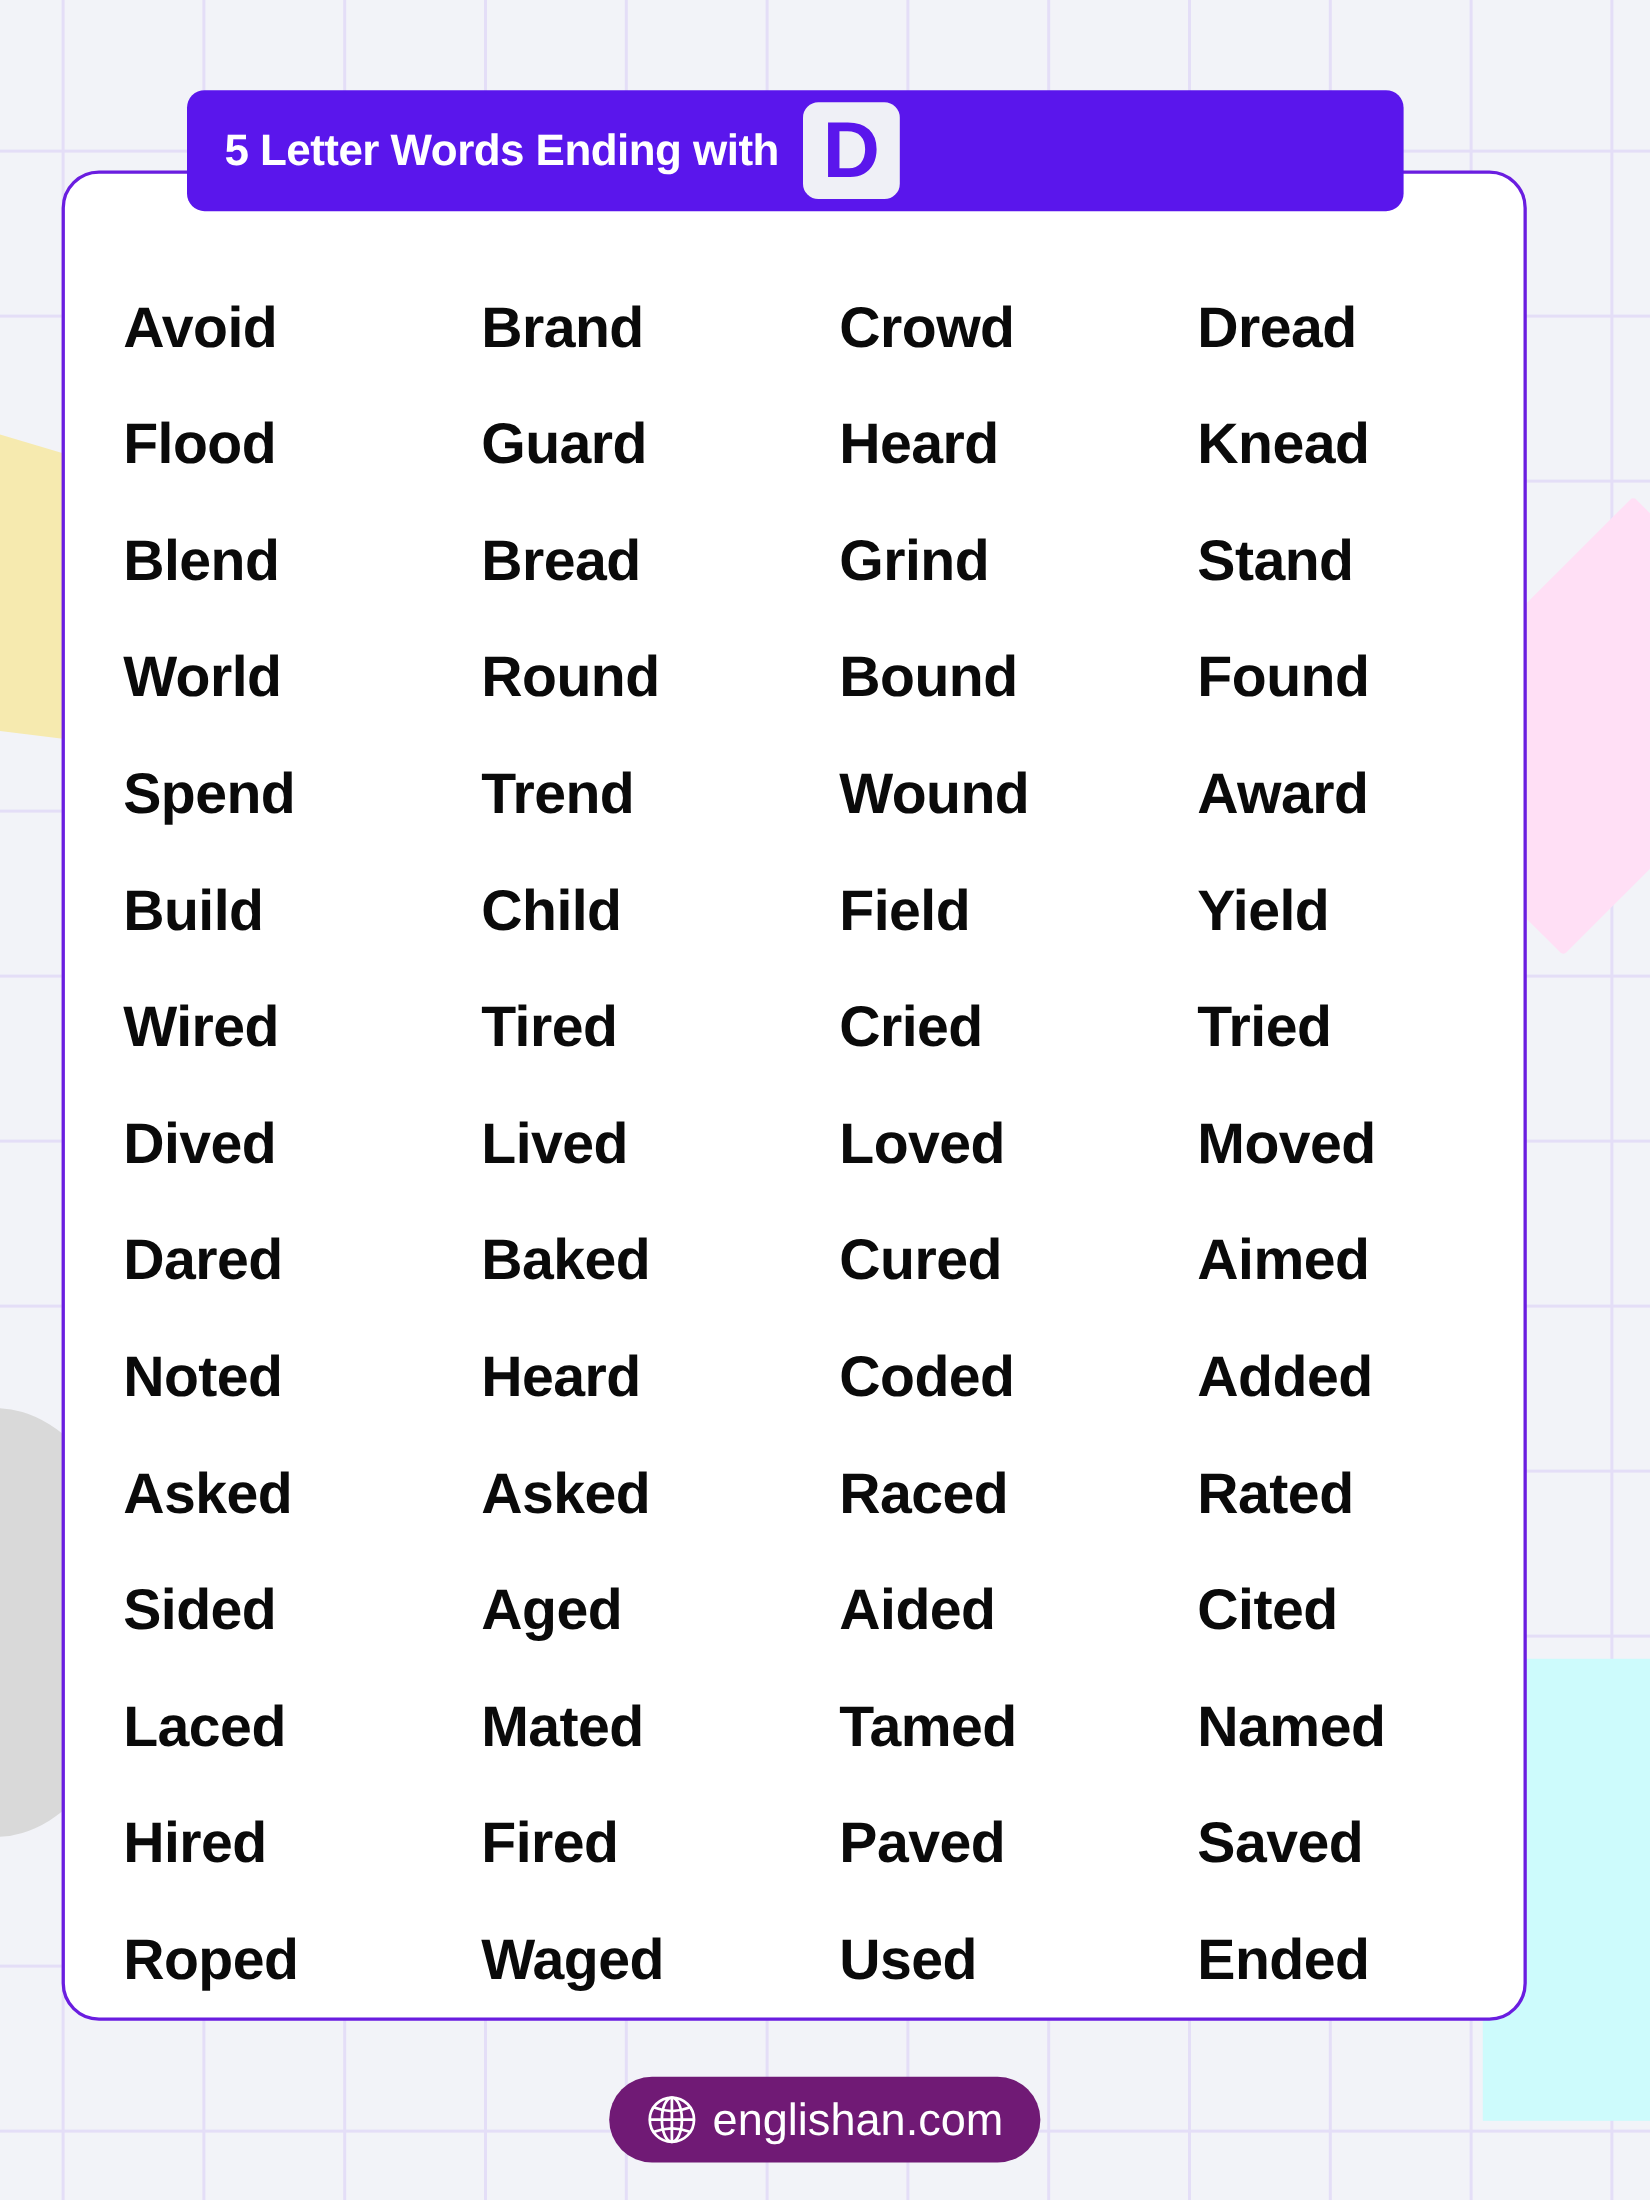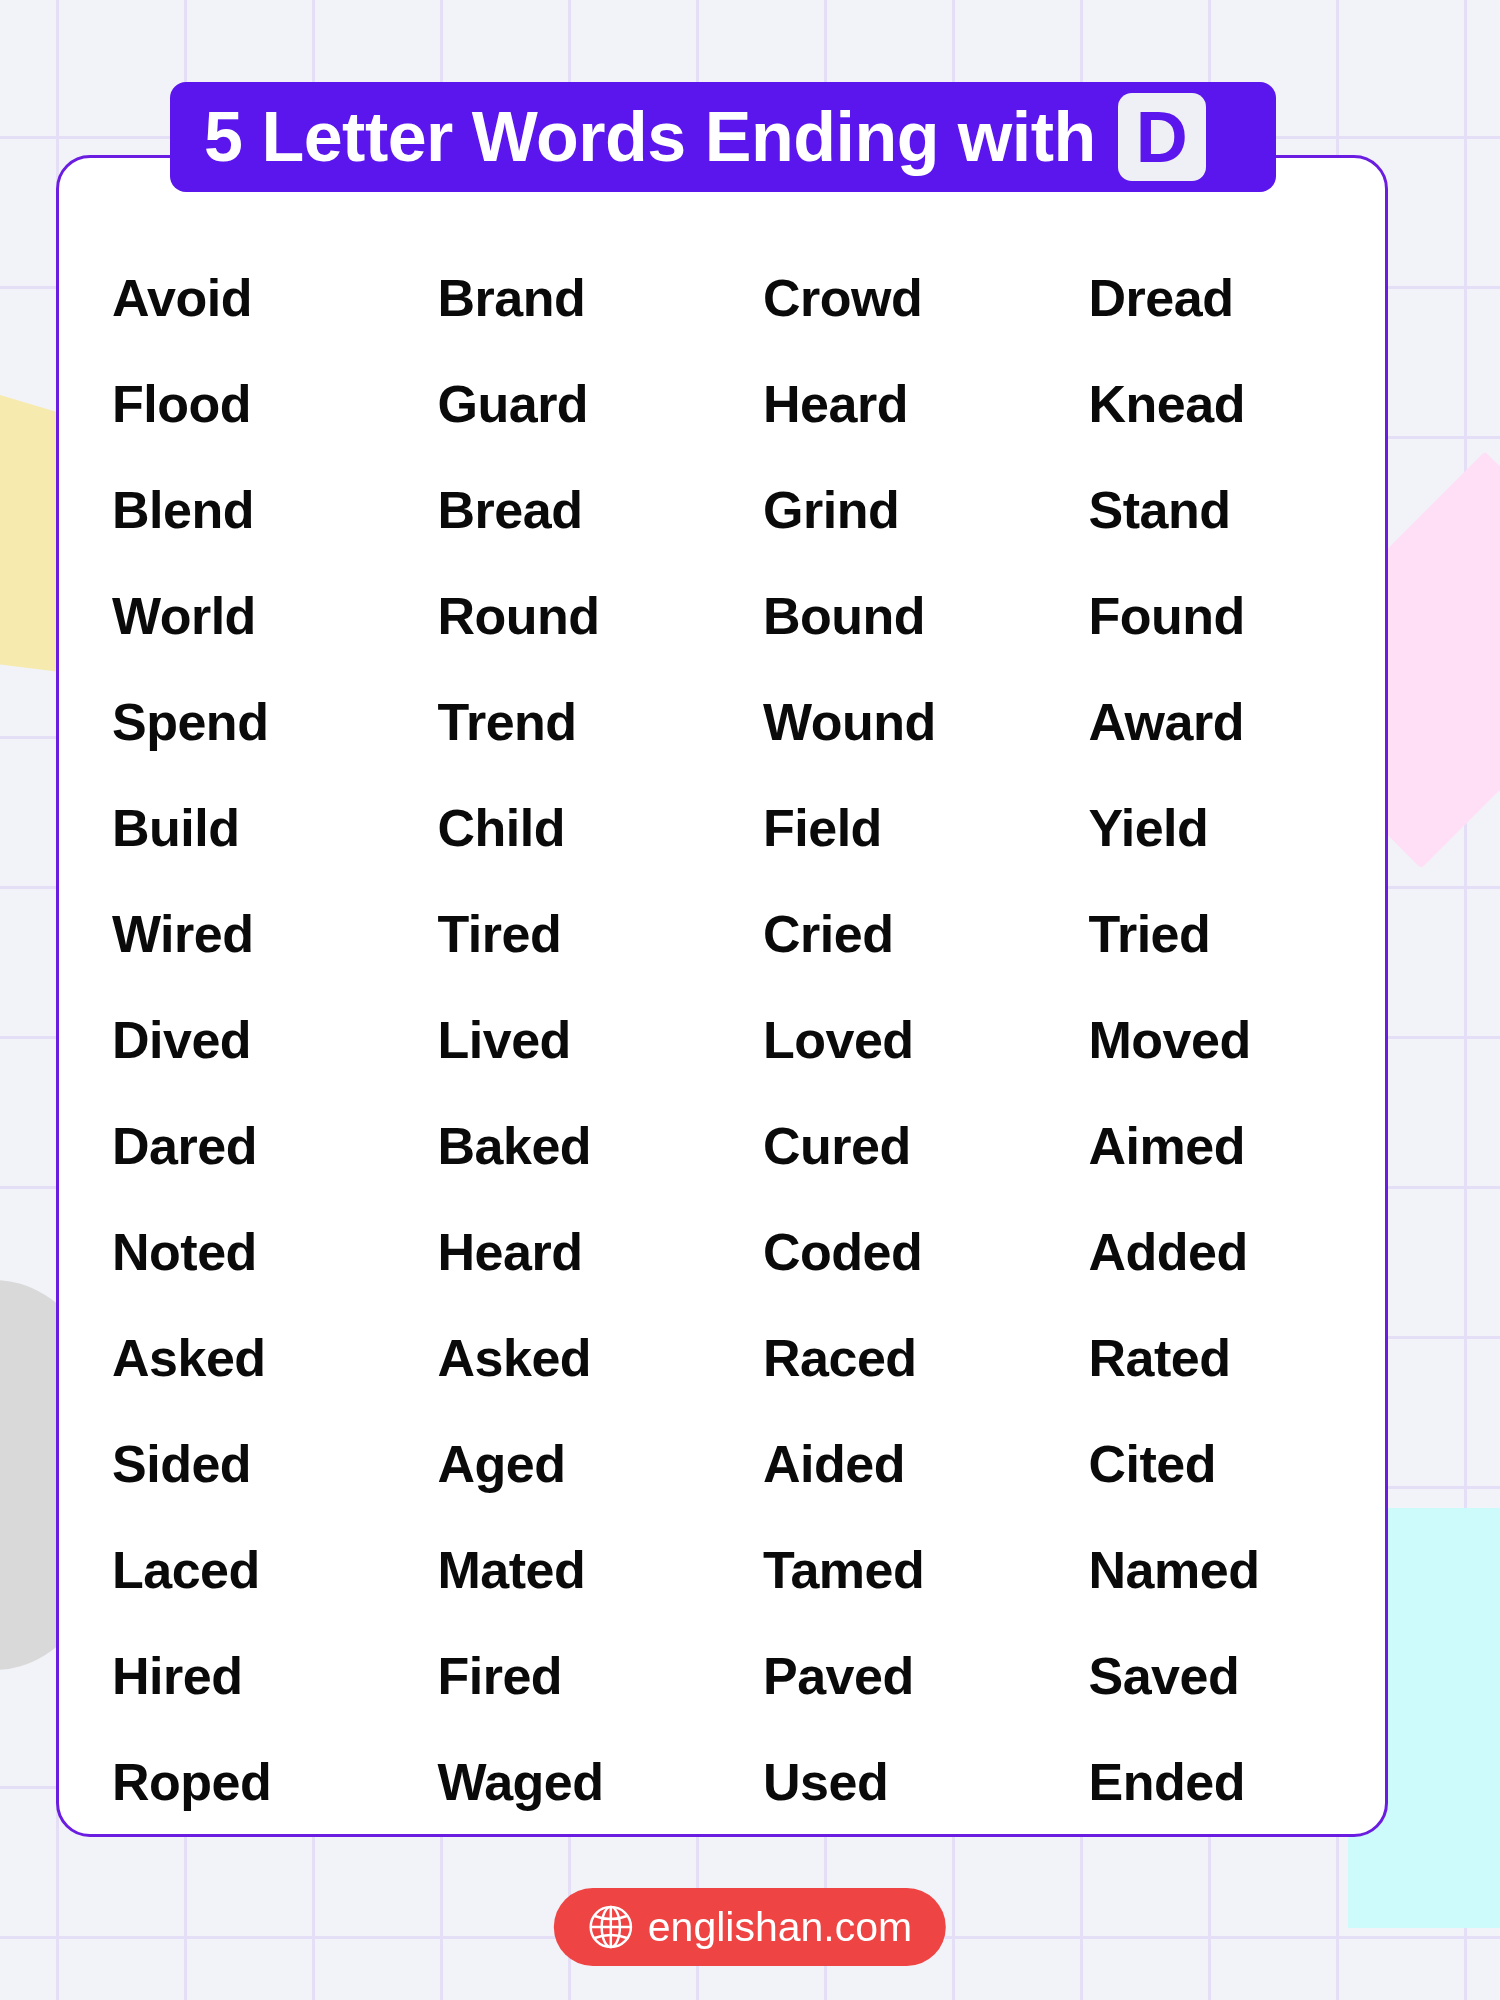--- a/index.html
+++ b/index.html
@@ -88,21 +88,21 @@
     background: #5a16ec;
     border-radius: 16px;
     z-index: 5;
     display: flex;
     align-items: center;
     padding-left: 34px;
     box-sizing: border-box;
   }
   .title-text {
     color: #ffffff;
-    font-size: 70px;
+    font-size: 40px;
     font-weight: bold;
     letter-spacing: -0.5px;
     white-space: nowrap;
   }
   .letter-badge {
     margin-left: 22px;
     width: 88px;
     height: 88px;
     background: #eff0f6;
     border-radius: 14px;
@@ -138,21 +138,21 @@
     letter-spacing: -0.5px;
   }
 
   
   .footer {
     position: absolute;
     left: 50%;
     transform: translateX(-50%);
     top: 1888px;
     height: 78px;
-    background: #ef4444;
+    background: #701a75;
     border-radius: 40px;
     display: flex;
     align-items: center;
     padding: 0 34px;
     z-index: 4;
   }
   .globe-icon {
     width: 46px;
     height: 46px;
     margin-right: 14px;

